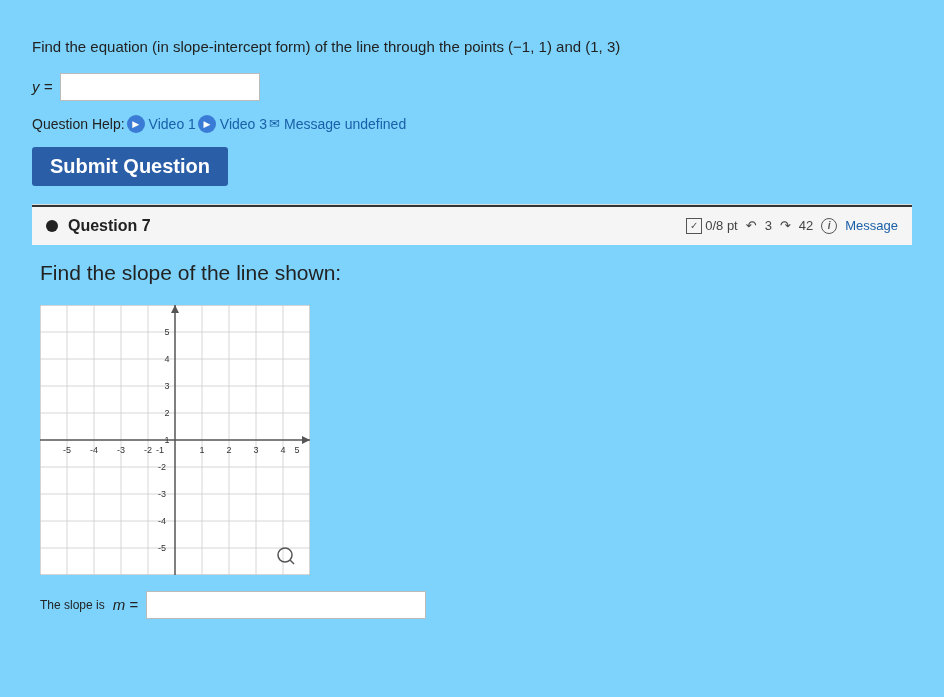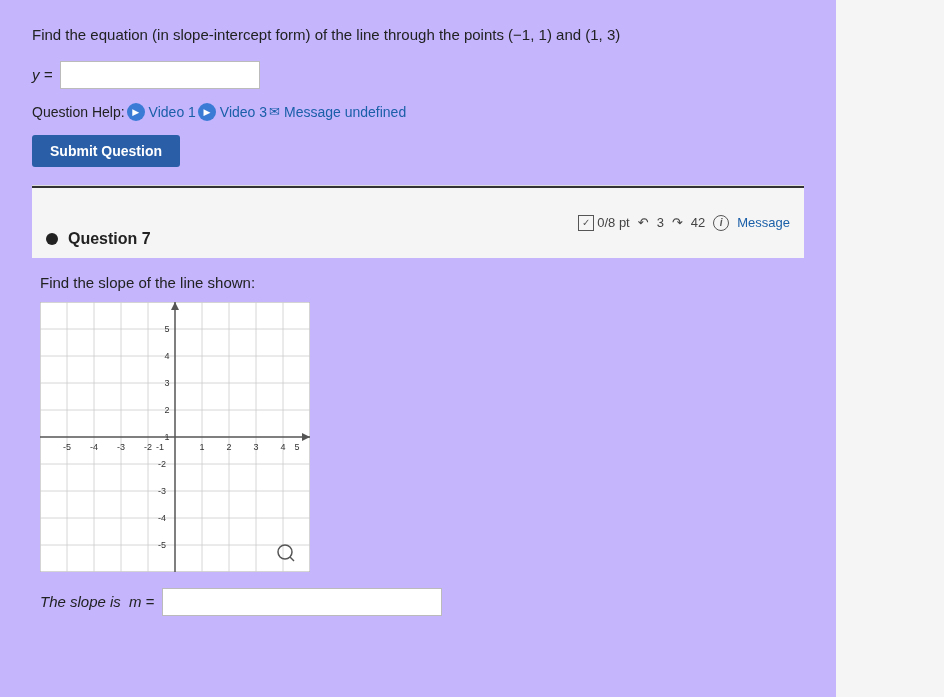--- a/index.html
+++ b/index.html
@@ -5,24 +5,24 @@
     * { box-sizing: border-box; margin: 0; padding: 0; }
     body {
       font-family: Arial, sans-serif;
       background: #f5f5f5;
       color: #222;
       font-size: 15px;
       min-height: 697px;
       width: 944px;
     }
     .page-container {
-      background: #c4b5fd;
-      width: 836px;
+      background: #7dd3fc;
+      width: 944px;
       min-height: 697px;
-      padding: 24px 32px 32px 32px;
+      padding: 36px 32px 32px 32px;
     }
 
     
     .q6-section {
       margin-bottom: 18px;
     }
     .q6-problem-text {
       font-size: 15px;
       margin-bottom: 14px;
       line-height: 1.5;
@@ -79,21 +79,21 @@
       display: inline-flex;
       align-items: center;
       color: #1a5fa8;
       font-size: 13px;
     }
     .submit-btn {
       background: #2a5fa8;
       color: white;
       border: none;
       padding: 8px 18px;
-      font-size: 14px;
+      font-size: 20px;
       font-weight: bold;
       cursor: pointer;
       border-radius: 3px;
     }
 
     
     .divider {
       border: none;
       border-top: 1px solid #ddd;
       margin: 18px 0 0 0;
@@ -106,21 +106,20 @@
       justify-content: space-between;
       background: #f5f5f5;
       padding: 10px 14px;
       margin-bottom: 16px;
       border-top: 2px solid #333;
     }
     .q7-header-left {
       display: flex;
       align-items: center;
       gap: 10px;
-      margin-top: 32px;
     }
     .q7-bullet {
       width: 12px;
       height: 12px;
       border-radius: 50%;
       background: #222;
       display: inline-block;
     }
     .q7-title {
       font-size: 16px;
@@ -166,22 +165,22 @@
       font-style: italic;
       font-weight: bold;
       cursor: pointer;
     }
 
     
     .q7-body {
       padding: 0 8px;
     }
     .q7-find-slope-text {
-      font-size: 15px;
-      margin-bottom: 11px;
+      font-size: 21px;
+      margin-bottom: 20px;
     }
 
     
     .graph-wrapper {
       display: flex;
       align-items: flex-start;
       gap: 0;
       margin-bottom: 16px;
     }
     .graph-svg-container {
@@ -194,22 +193,21 @@
     }
 
     
     .slope-answer-row {
       display: flex;
       align-items: center;
       gap: 8px;
       font-size: 15px;
     }
     .slope-label {
-      font-size: 15px;
-      font-style: italic;
+      font-size: 12px;
     }
     .slope-m {
       font-style: italic;
     }
     .slope-input {
       border: 1px solid #bbb;
       width: 280px;
       height: 28px;
       font-size: 14px;
       padding: 2px 6px;

